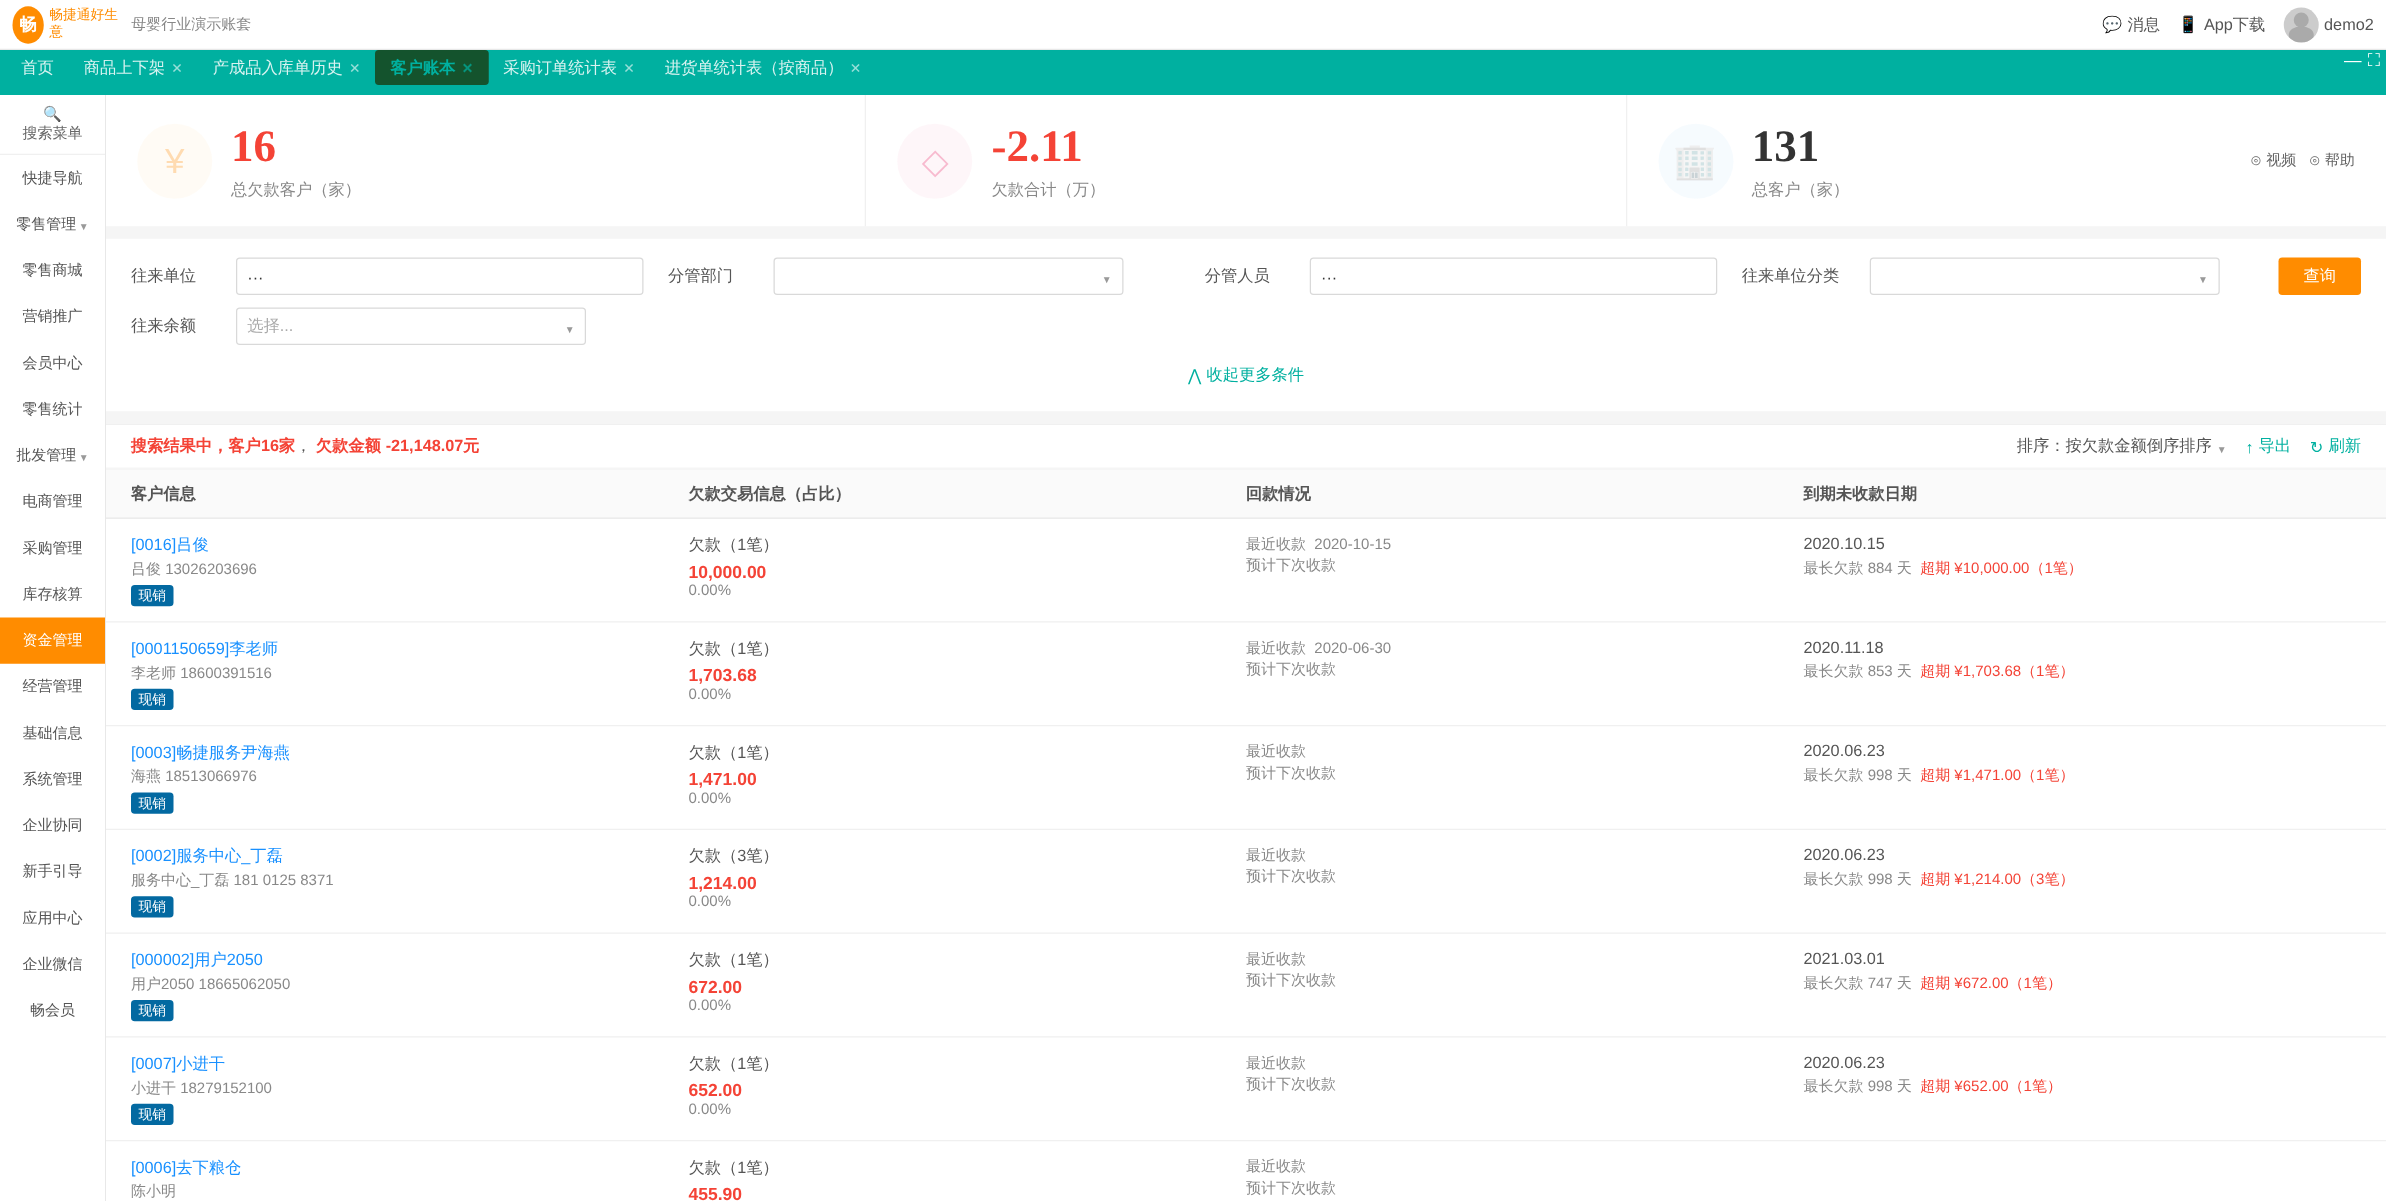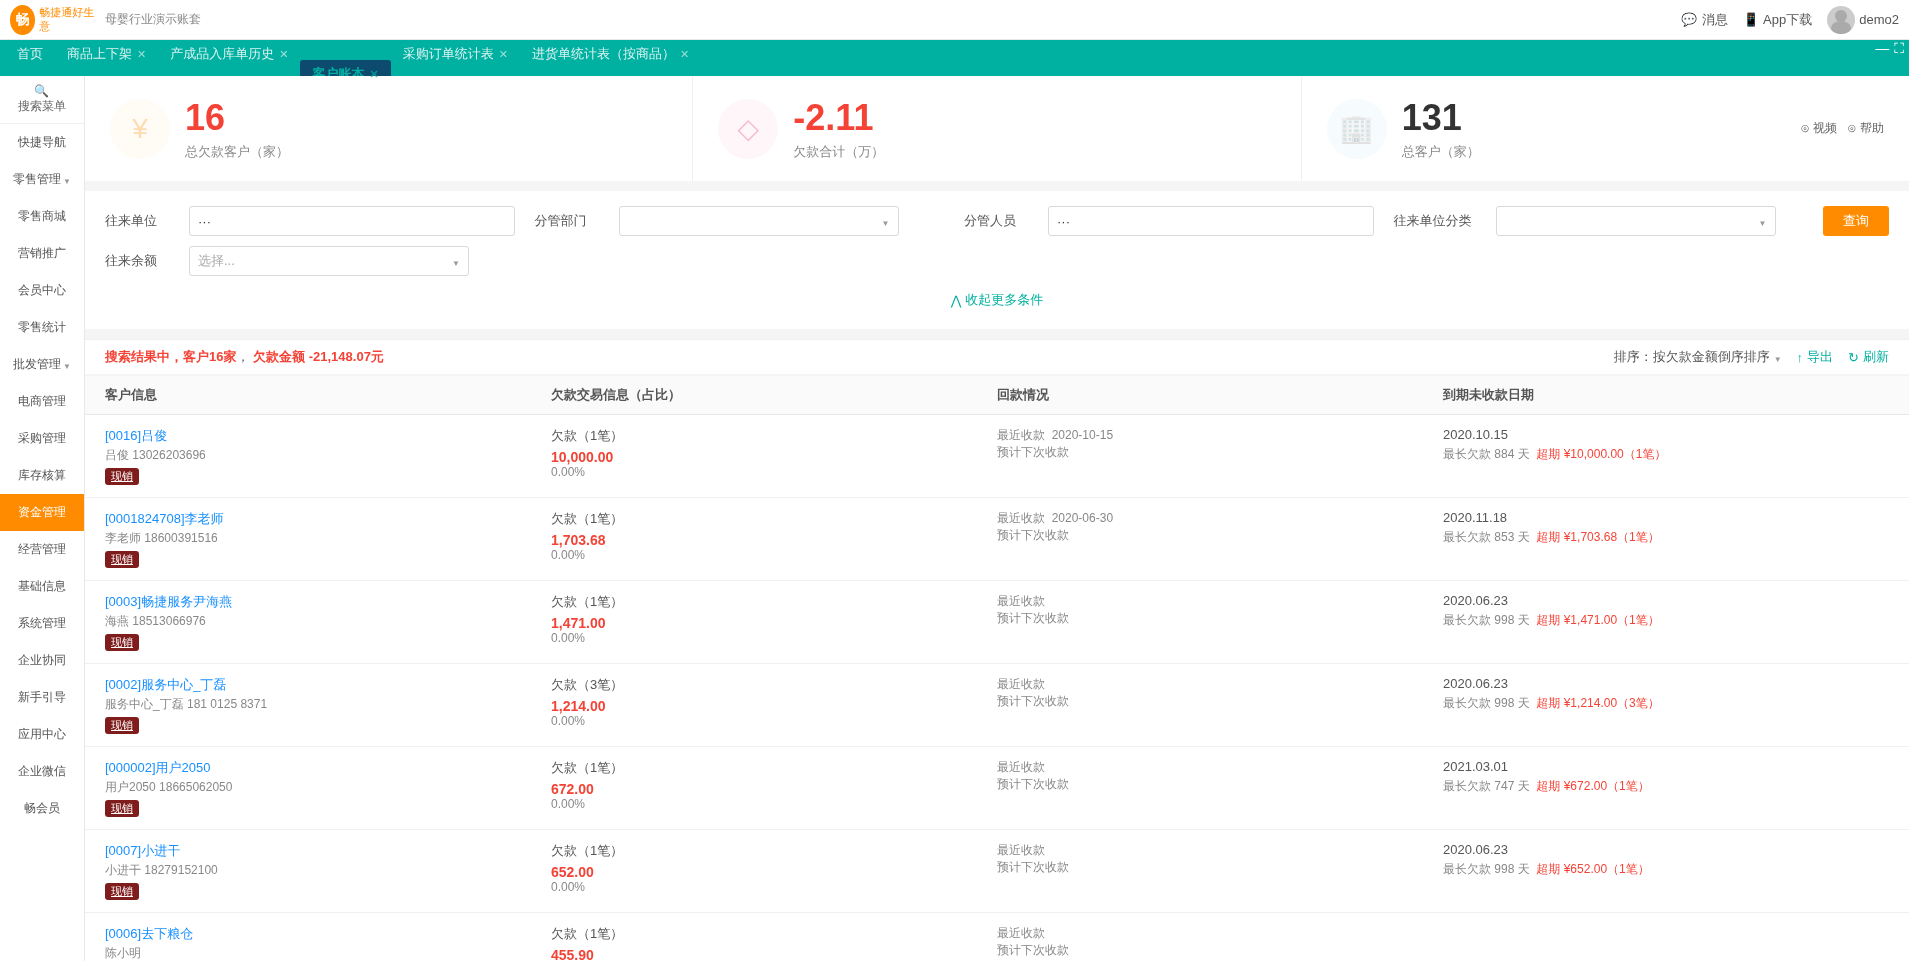--- a/index.html
+++ b/index.html
@@ -10,21 +10,21 @@
     .logo-area { display: flex; align-items: center; width: 85px; }
     .logo-icon { width: 30px; height: 30px; background: #ff8c00; border-radius: 50%; display: flex; align-items: center; justify-content: center; color: #fff; font-size: 14px; font-weight: bold; }
     .logo-text { font-size: 11px; color: #ff8c00; margin-left: 4px; line-height: 1.2; }
     .top-right { margin-left: auto; display: flex; align-items: center; gap: 15px; }
     .top-right-item { display: flex; align-items: center; gap: 4px; font-size: 13px; color: #555; cursor: pointer; }
     .avatar { width: 28px; height: 28px; background: #ccc; border-radius: 50%; overflow: hidden; display: flex; align-items: center; justify-content: center; }
     
     
     .tab-bar { display: flex; background: #00b0a0; height: 36px; padding: 0 5px; }
     .tab { display: flex; align-items: center; padding: 0 12px; height: 28px; font-size: 13px; color: rgba(255,255,255,0.85); cursor: pointer; border-radius: 3px; white-space: nowrap; gap: 5px; }
-    .tab.active { background: #0c4a6e; color: #00b0a0; font-weight: bold; margin-top: 20px; }
+    .tab.active { background: #14532d; color: #00b0a0; font-weight: bold; }
     .tab-close { font-size: 11px; opacity: 0.7; }
     .tab-bar-right { margin-left: auto; display: flex; gap: 5px; }
     
     
     .main-layout { display: flex; height: calc(100vh - 76px); }
     
     
     .sidebar { width: 85px; background: #fff; border-right: 1px solid #e8e8e8; flex-shrink: 0; overflow-y: auto; }
     .sidebar-search { padding: 8px 5px; border-bottom: 1px solid #f0f0f0; font-size: 12px; color: #666; text-align: center; cursor: pointer; }
     .sidebar-item { padding: 10px 5px; text-align: center; font-size: 12px; color: #555; cursor: pointer; }
@@ -35,21 +35,21 @@
     .content { flex: 1; overflow-y: auto; background: #f5f5f5; }
     
     
     .stats-row { display: flex; background: #fff; margin-bottom: 10px; }
     .stat-card { flex: 1; padding: 20px 25px; display: flex; align-items: center; gap: 15px; border-right: 1px solid #f0f0f0; }
     .stat-card:last-child { border-right: none; }
     .stat-icon { width: 60px; height: 60px; border-radius: 50%; display: flex; align-items: center; justify-content: center; font-size: 28px; opacity: 0.3; }
     .stat-icon.orange { background: #fff3e0; color: #ff8c00; }
     .stat-icon.pink { background: #fce4ec; color: #e91e63; }
     .stat-icon.blue { background: #e3f2fd; color: #1976d2; }
-    .stat-info { flex: 1; }
+    .stat-info { flex: 1; font-family: Liberation Serif, serif; }
     .stat-number { font-size: 36px; font-weight: bold; line-height: 1.2; }
     .stat-number.red { color: #f44336; }
     .stat-number.dark { color: #333; }
     .stat-label { font-size: 13px; color: #888; margin-top: 4px; }
     .stat-card-right { margin-left: auto; display: flex; align-items: flex-start; gap: 10px; font-size: 12px; color: #666; }
     
     
     .filter-area { background: #fff; padding: 15px 20px; margin-bottom: 10px; }
     .filter-row { display: flex; align-items: center; gap: 20px; margin-bottom: 10px; }
     .filter-item { display: flex; align-items: center; gap: 24px; flex: 1; }
@@ -69,21 +69,21 @@
     .results-actions .action-btn { display: flex; align-items: center; gap: 4px; color: #00b0a0; cursor: pointer; }
     
     
     .table-container { background: #fff; }
     .table-header { display: grid; grid-template-columns: 2fr 2fr 2fr 2fr; padding: 10px 20px; background: #fafafa; border-bottom: 1px solid #e8e8e8; font-size: 13px; font-weight: bold; color: #555; }
     .table-row { display: grid; grid-template-columns: 2fr 2fr 2fr 2fr; padding: 12px 20px; border-bottom: 1px solid #f0f0f0; align-items: start; }
     
     .customer-name { color: #1890ff; font-size: 13px; cursor: pointer; }
     .customer-phone { font-size: 12px; color: #888; margin-top: 2px; }
     .tag { display: inline-block; padding: 1px 6px; border-radius: 3px; font-size: 11px; margin-top: 4px; }
-    .tag.green { background: #7f1d1d; color: #fff; text-decoration: underline; }
+    .tag.green { background: #0369a1; color: #fff; }
     
     .debt-amount { color: #f44336; font-size: 14px; font-weight: bold; }
     .debt-count { font-size: 13px; color: #555; margin-bottom: 4px; }
     .debt-ratio { font-size: 12px; color: #888; }
     
     .payment-last { font-size: 12px; color: #888; }
     .payment-next { font-size: 12px; color: #888; }
     
     .overdue-date { font-size: 13px; color: #555; margin-bottom: 4px; }
     .overdue-days { font-size: 12px; color: #888; }
@@ -314,21 +314,21 @@
       <div class="payment-last">最近收款&nbsp;&nbsp;2020-10-15</div>
       <div class="payment-next">预计下次收款</div>
     </div>
     <div>
       <div class="overdue-date">2020.10.15</div>
       <div class="overdue-days">最长欠款 884 天&nbsp;&nbsp;<span class="overdue-amount">超期 ¥10,000.00（1笔）</span></div>
     </div>
   </div>
           <div class="table-row">
     <div>
-      <div class="customer-name">[0001824708]李老师</div>
+      <div class="customer-name">[0001150659]李老师</div>
       <div class="customer-phone">李老师  18600391516</div>
       <span class="tag green">现销</span>
     </div>
     <div>
       <div class="debt-count">欠款（1笔）</div>
       <div class="debt-amount">1,703.68</div>
       <div class="debt-ratio">0.00%</div>
     </div>
     <div>
       <div class="payment-last">最近收款&nbsp;&nbsp;2020-06-30</div>

